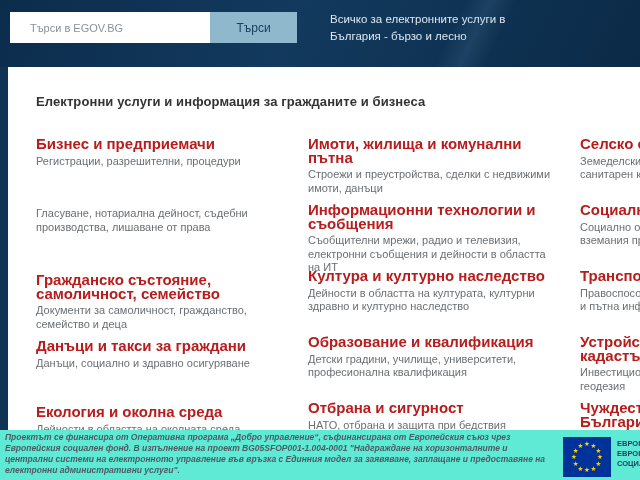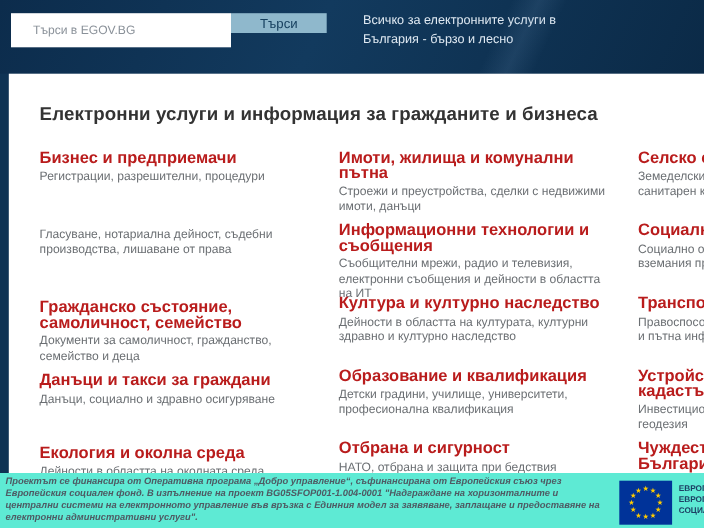--- a/index.html
+++ b/index.html
@@ -8,29 +8,29 @@
 
   
   .topbar{position:absolute;left:0;top:0;width:640px;height:67px;
           background:linear-gradient(115deg,#0c2c4c 0%,#123a5e 45%,#0b2a47 100%);}
   .topbar::after{content:"";position:absolute;right:60px;top:0;width:220px;height:67px;
           background:linear-gradient(115deg,transparent 42%,rgba(120,160,200,.14) 52%,transparent 62%);}
   .searchwrap{position:absolute;left:10px;top:12px;display:flex;height:31px;}
   .search-input{width:200px;height:31px;border:none;outline:none;padding:0 20px;
           font:11px "Liberation Sans",sans-serif;color:#333;box-sizing:border-box;}
   .search-input::placeholder{color:#8a9199;opacity:1;}
-  .search-btn{width:87px;height:18px;border:none;background:#8fb8cc;color:#16405f;
+  .search-btn{width:87px;height:31px;border:none;background:#8fb8cc;color:#16405f;
           font:12px "Liberation Sans",sans-serif;cursor:pointer;}
   .tagline{position:absolute;left:330px;top:11px;width:218px;color:#dfe9f2;
           font-size:11.5px;line-height:16.5px;}
 
   
   .panel{position:absolute;left:8px;top:67px;width:860px;height:363px;background:#ffffff;}
   .page-title{position:absolute;left:28px;top:27px;margin:0;
-          font-size:17px;font-weight:700;color:#333;letter-spacing:.1px;}
+          font-size:13px;font-weight:700;color:#333;letter-spacing:.1px;}
   .col{position:absolute;top:70px;width:252px;}
   .col1{left:28px}.col2{left:300px}.col3{left:572px}
   .cell{height:66px;overflow:visible;}
   .cat-title{display:block;color:#b91c1c;font-weight:700;font-size:15px;
           line-height:13.5px;text-decoration:none;cursor:pointer;}
   .cat-desc{margin:4px 0 0;color:#6b6f73;font-size:11px;line-height:13.5px;}
 
   
   .footer{position:absolute;left:0;top:430px;width:640px;height:50px;background:#5eead4;}
   .funding{position:absolute;left:5px;top:2px;width:552px;margin:0;

